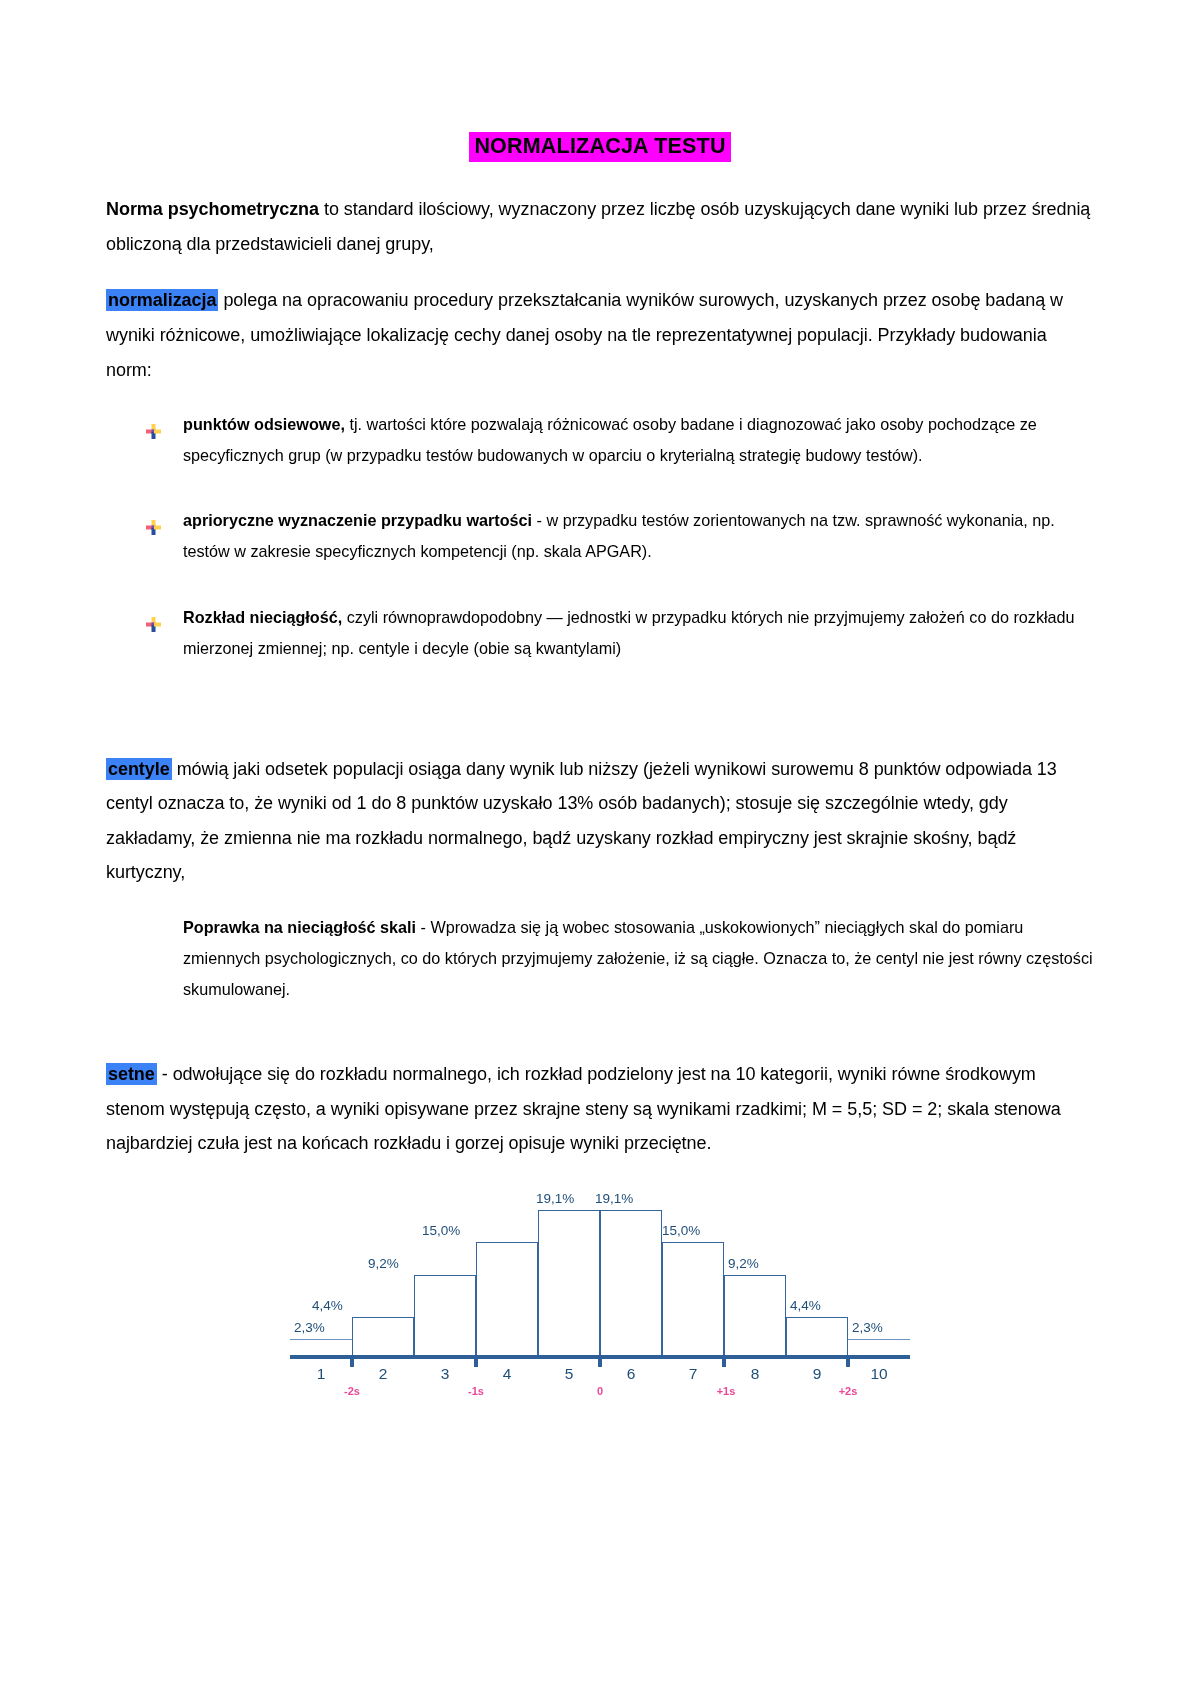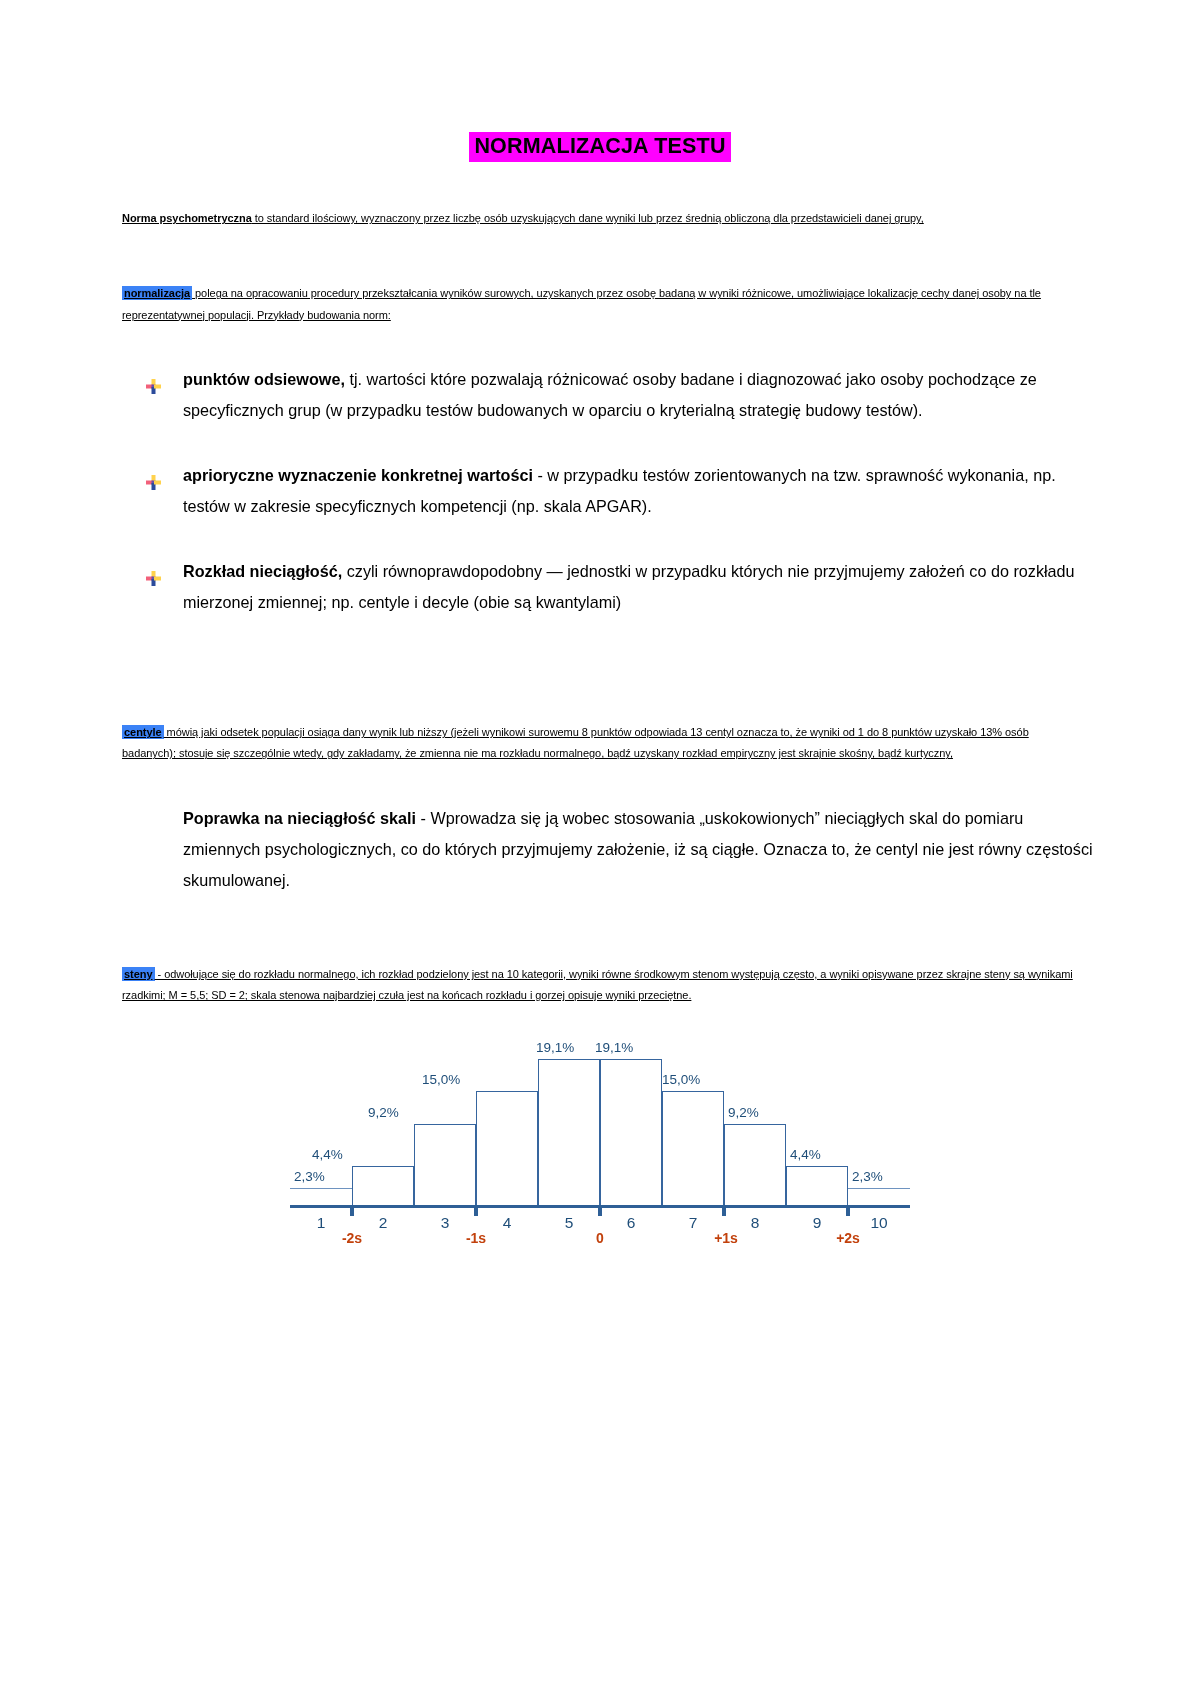--- a/index.html
+++ b/index.html
@@ -38,26 +38,25 @@
     color: #000000;
     font-size: 21.5px;
     font-weight: bold;
     letter-spacing: 0.2px;
     padding: 2px 5px 3px 5px;
     line-height: 1.18;
   }
 
   
   p.para {
-    font-size: 11px;
+    font-size: 18px;
     line-height: 1.92;
-    margin: 16px;
+    margin: 0;
     text-align: left;
     letter-spacing: -0.05px;
-    text-decoration: underline;
   }
   .gap-lg { height: 30px; }
   .gap-md { height: 22px; }
   .gap-xl { height: 52px; }
   .gap-xxl { height: 66px; }
 
   b, .b { font-weight: bold; }
 
   .hl {
     background: #3b82f6;
@@ -145,22 +144,22 @@
   .tick {
     position: absolute;
     bottom: 36px;
     width: 3.5px;
     height: 9px;
     background: #2e5f96;
   }
   .tick-label {
     position: absolute;
     bottom: 6px;
-    font-size: 14px;
-    color: #c2410c;
+    font-size: 11px;
+    color: #ec4899;
     font-weight: bold;
     transform: translateX(-50%);
     white-space: nowrap;
   }
 </style>
 </head>
 <body>
 
 <div class="page">
   <div class="content">
@@ -195,21 +194,21 @@
       <li>
         <span class="bullet-icon">
           <svg width="15" height="15" viewBox="0 0 15 15" xmlns="http://www.w3.org/2000/svg">
             <rect x="5.5" y="0" width="4" height="7" fill="#ffd24d"></rect>
             <rect x="0" y="5.5" width="7" height="4" fill="#f2607a"></rect>
             <rect x="5.5" y="5.5" width="4" height="4" fill="#6b4fa8"></rect>
             <rect x="5.5" y="8" width="4" height="7" fill="#2b4b9b"></rect>
             <rect x="8" y="5.5" width="7" height="4" fill="#ffd24d"></rect>
           </svg>
         </span>
-        <b>aprioryczne wyznaczenie konkretnej wartości</b><span> - w przypadku testów zorientowanych na tzw. sprawność wykonania, np. testów w zakresie specyficznych kompetencji (np. skala APGAR).</span>
+        <b>aprioryczne wyznaczenie przypadku wartości</b><span> - w przypadku testów zorientowanych na tzw. sprawność wykonania, np. testów w zakresie specyficznych kompetencji (np. skala APGAR).</span>
       </li>
       <li>
         <span class="bullet-icon">
           <svg width="15" height="15" viewBox="0 0 15 15" xmlns="http://www.w3.org/2000/svg">
             <rect x="5.5" y="0" width="4" height="7" fill="#ffd24d"></rect>
             <rect x="0" y="5.5" width="7" height="4" fill="#f2607a"></rect>
             <rect x="5.5" y="5.5" width="4" height="4" fill="#6b4fa8"></rect>
             <rect x="5.5" y="8" width="4" height="7" fill="#2b4b9b"></rect>
             <rect x="8" y="5.5" width="7" height="4" fill="#ffd24d"></rect>
           </svg>
@@ -224,21 +223,21 @@
     <div class="gap-md"></div>
 
     <p class="para"><span class="hl">centyle</span><span> mówią jaki odsetek populacji osiąga dany wynik lub niższy (jeżeli wynikowi surowemu 8 punktów odpowiada 13 centyl oznacza to, że wyniki od 1 do 8 punktów uzyskało 13% osób badanych); stosuje się szczególnie wtedy, gdy zakładamy, że zmienna nie ma rozkładu normalnego, bądź uzyskany rozkład empiryczny jest skrajnie skośny, bądź kurtyczny,</span></p>
 
     <div class="gap-md"></div>
 
     <div class="indent-block"><b>Poprawka na nieciągłość skali</b><span> - Wprowadza się ją wobec stosowania „uskokowionych” nieciągłych skal do pomiaru zmiennych psychologicznych, co do których przyjmujemy założenie, iż są ciągłe. Oznacza to, że centyl nie jest równy częstości skumulowanej.</span></div>
 
     <div class="gap-xl"></div>
 
-    <p class="para"><span class="hl">steny</span><span> - odwołujące się do rozkładu normalnego, ich rozkład podzielony jest na 10 kategorii, wyniki równe środkowym stenom występują często, a wyniki opisywane przez skrajne steny są wynikami rzadkimi; M = 5,5; SD = 2; skala stenowa najbardziej czuła jest na końcach rozkładu i gorzej opisuje wyniki przeciętne.</span></p>
+    <p class="para"><span class="hl">setne</span><span> - odwołujące się do rozkładu normalnego, ich rozkład podzielony jest na 10 kategorii, wyniki równe środkowym stenom występują często, a wyniki opisywane przez skrajne steny są wynikami rzadkimi; M = 5,5; SD = 2; skala stenowa najbardziej czuła jest na końcach rozkładu i gorzej opisuje wyniki przeciętne.</span></p>
 
     <div class="chart-area">
       <div class="chart-inner">
 
         <div class="bar flat" style="left:0px; width:62px; bottom:44px; height:20px;"></div>
         <div class="bar-num" style="left:0px; width:62px; bottom:20px;">1</div>
         <div class="bar-pct" style="left:4px; bottom:68px;">2,3%</div>
 
         <div class="bar" style="left:62px; width:62px; bottom:44px; height:42px;"></div>
         <div class="bar-num" style="left:62px; width:62px; bottom:20px;">2</div>

